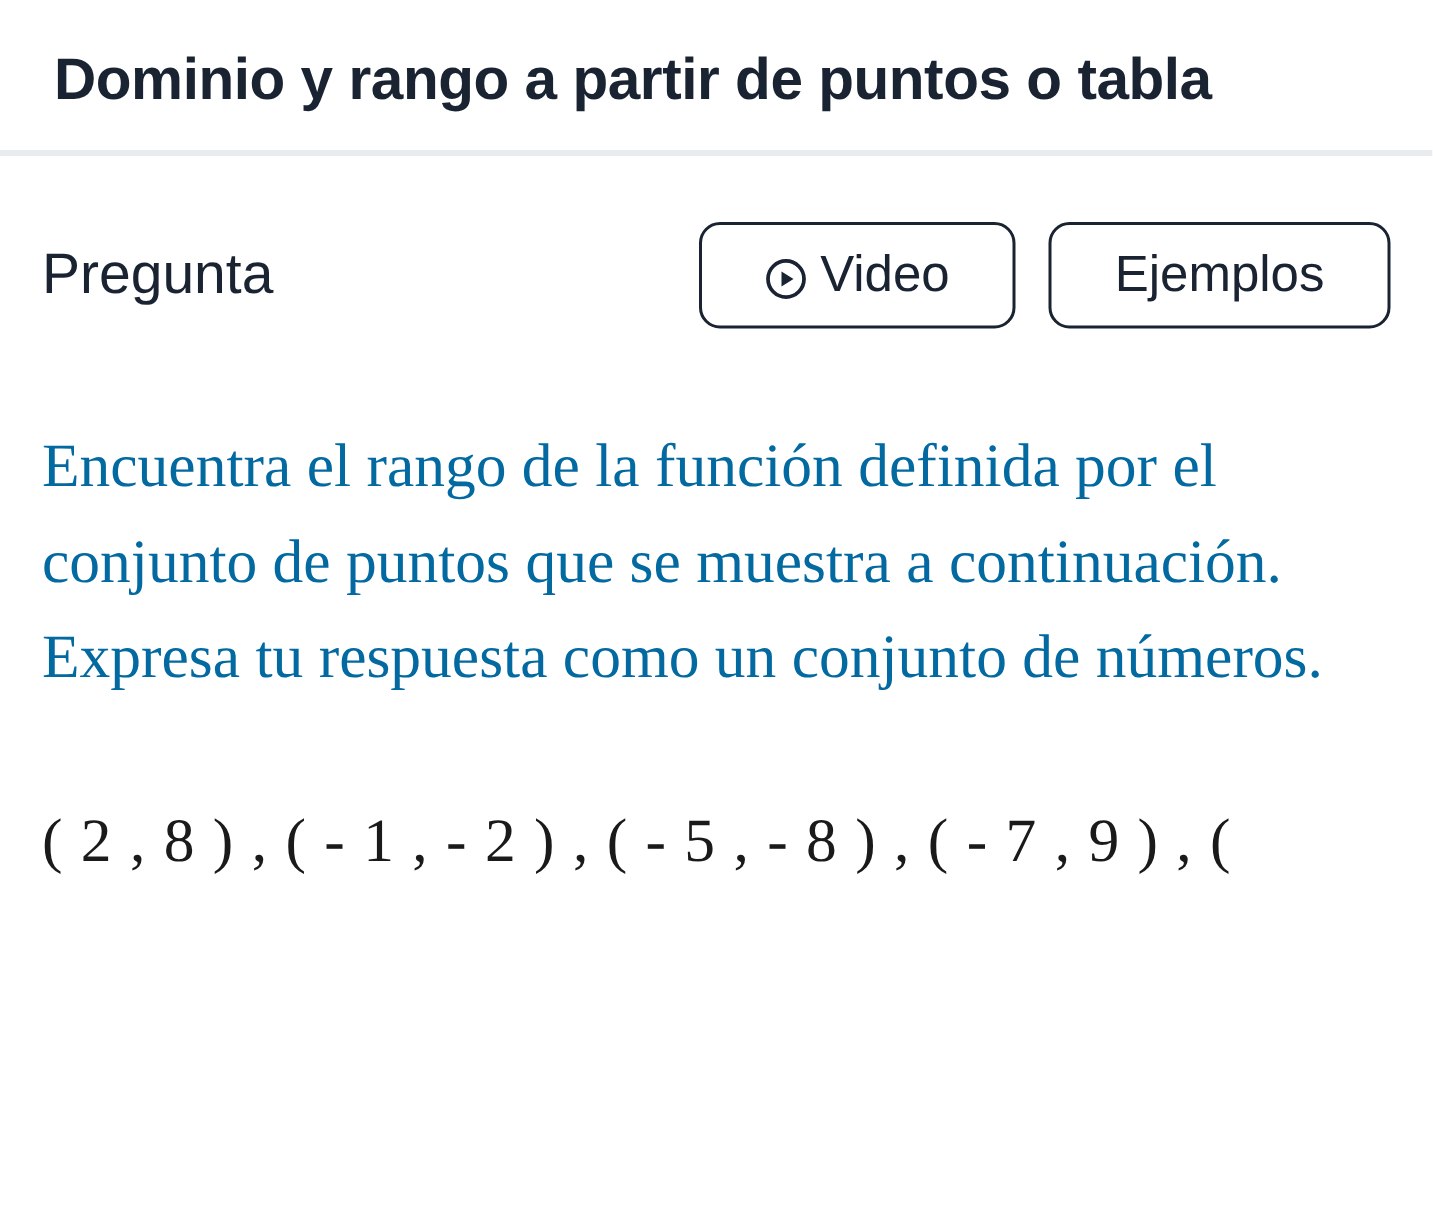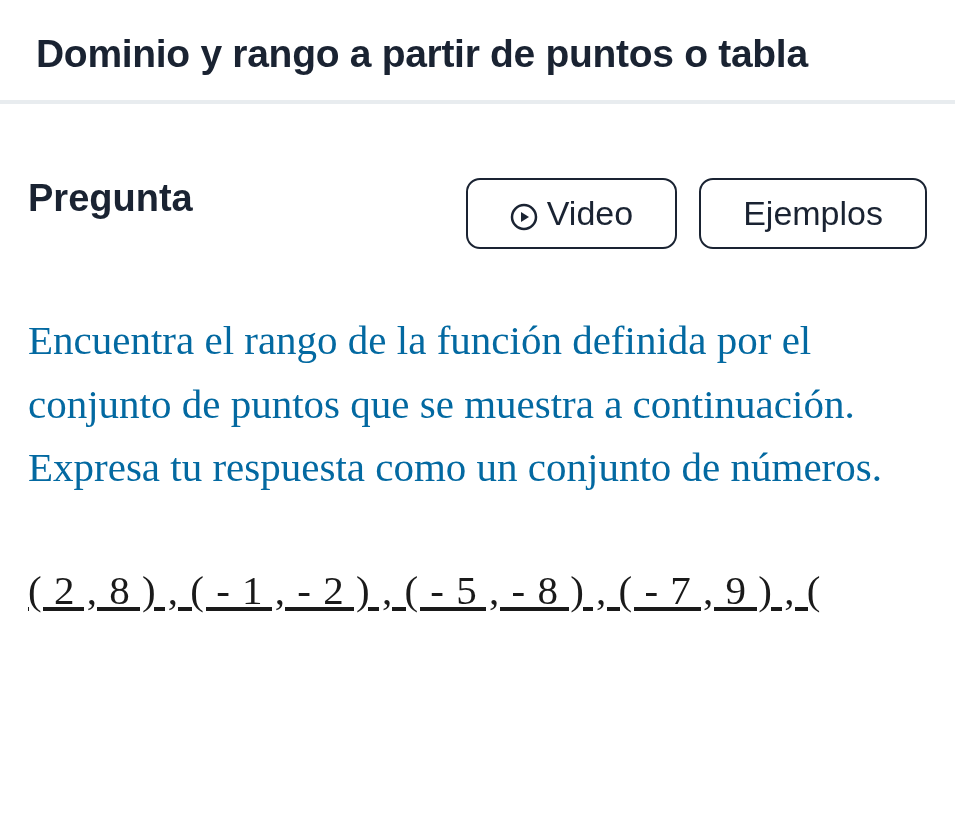--- a/index.html
+++ b/index.html
@@ -30,61 +30,59 @@
       padding: 0 28px;
     }
     .toolbar {
       display: flex;
       align-items: center;
       gap: 22px;
       padding: 44px 0 10px 0;
     }
     .question-label {
       font-size: 38px;
-      font-weight: 700;
+      font-weight: 400;
       font-family: -apple-system, BlinkMacSystemFont, 'Segoe UI', Arial, sans-serif;
       color: #1a2332;
       margin-right: auto;
     }
     .pill-button {
       display: inline-flex;
       align-items: center;
       justify-content: center;
       gap: 9px;
       background: #ffffff;
       border: 2px solid #1a2332;
       border-radius: 14px;
       padding: 14px 42px;
       font-size: 34px;
       font-family: -apple-system, BlinkMacSystemFont, 'Segoe UI', Arial, sans-serif;
       font-weight: 400;
       color: #1a2332;
       cursor: pointer;
-      margin-top: 30px;
     }
     .play-icon {
       width: 28px;
       height: 28px;
       flex-shrink: 0;
     }
     .body-text {
       font-size: 41px;
       line-height: 1.55;
       color: #0369a1;
       padding: 50px 0 0 0;
       font-family: Georgia, 'Times New Roman', serif;
     }
     .points-row {
       font-size: 41px;
       font-family: Georgia, 'Times New Roman', serif;
       color: #1a1a1a;
       padding-top: 66px;
       white-space: nowrap;
       letter-spacing: 1px;
-      text-decoration: underline;
     }
   </style>
 </head>
 <body>
 
 <div class="header">
   <div class="header-title">Dominio y rango a partir de puntos o tabla</div>
 </div>
 
 <div class="content">

